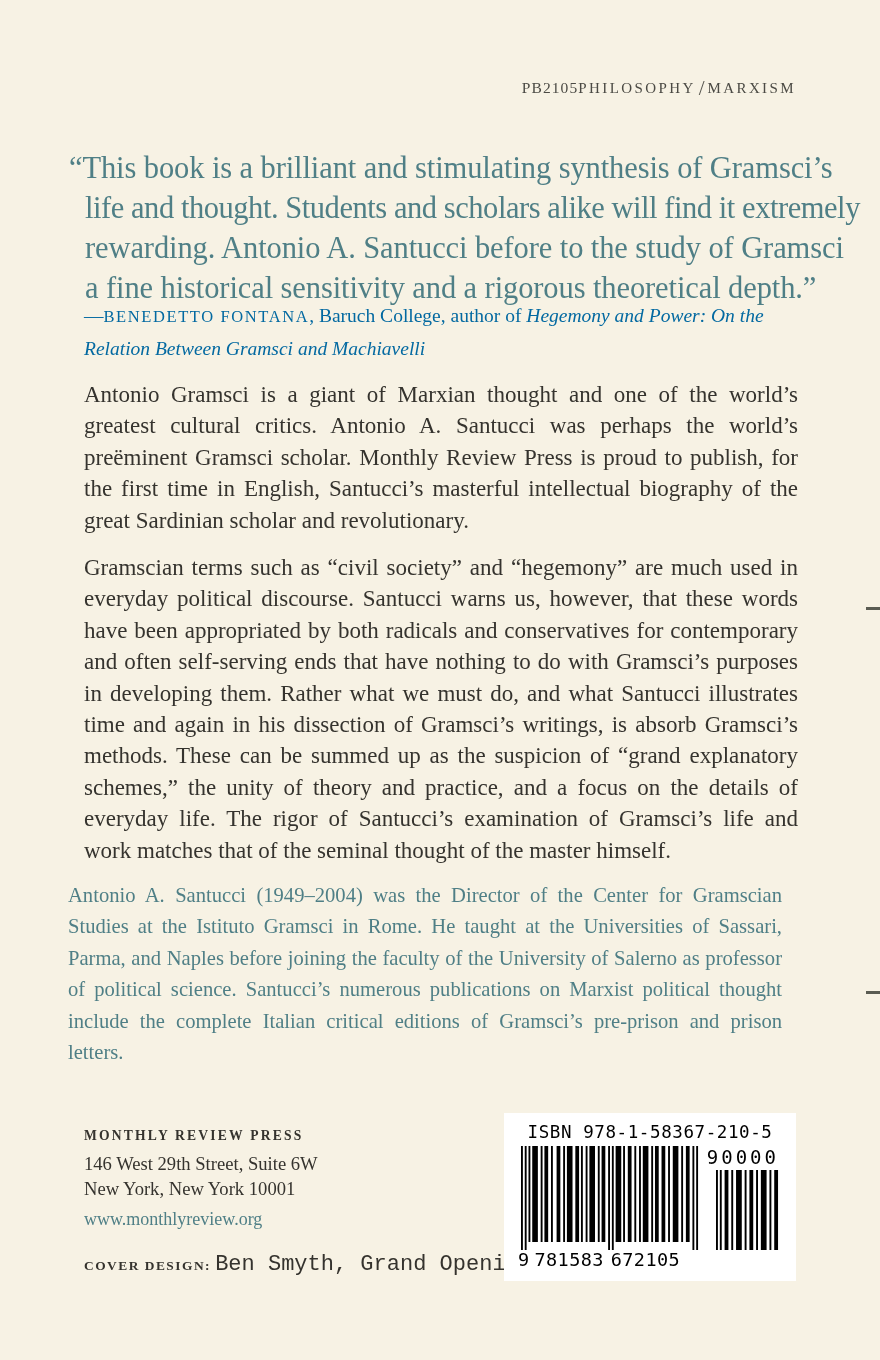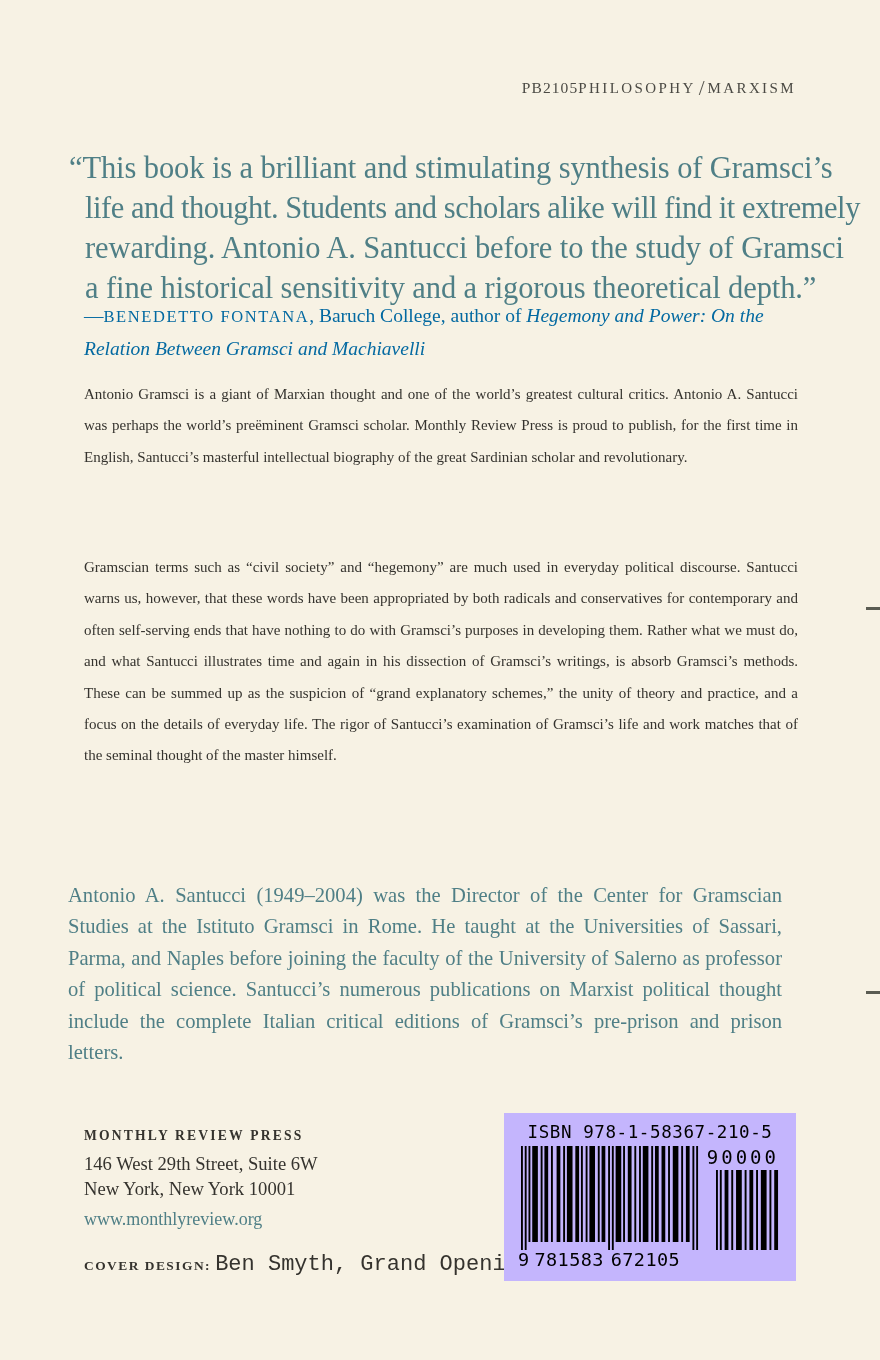--- a/index.html
+++ b/index.html
@@ -84,21 +84,21 @@
     font-size: 16.5px;
     letter-spacing: 1.6px;
   }
   .attribution .bookttl { font-style: italic; }
 
   
   .body-par {
     position: absolute;
     left: 84px;
     width: 714px;
-    font-size: 15px;
+    font-size: 23px;
     line-height: 31.4px;
     color: #35332e;
     text-align: justify;
   }
   .body-par.p1 { top: 379px; }
   .body-par.p2 { top: 552px; }
   .bio-par {
     position: absolute;
     left: 68px;
     top: 880px;
@@ -151,21 +151,21 @@
   }
   .credit .credit-value { font-size: 22px; font-family: Liberation Mono, monospace; }
 
   
   .barcode-panel {
     position: absolute;
     left: 504px;
     top: 1113px;
     width: 292px;
     height: 168px;
-    background: #c4b5fd;
+    background: #ffffff;
     box-sizing: border-box;
   }
   .isbn-text {
     position: absolute;
     left: 0;
     right: 0;
     top: 9px;
     text-align: center;
     font-family: "DejaVu Sans Mono", "Liberation Mono", monospace;
     font-size: 17.5px;

